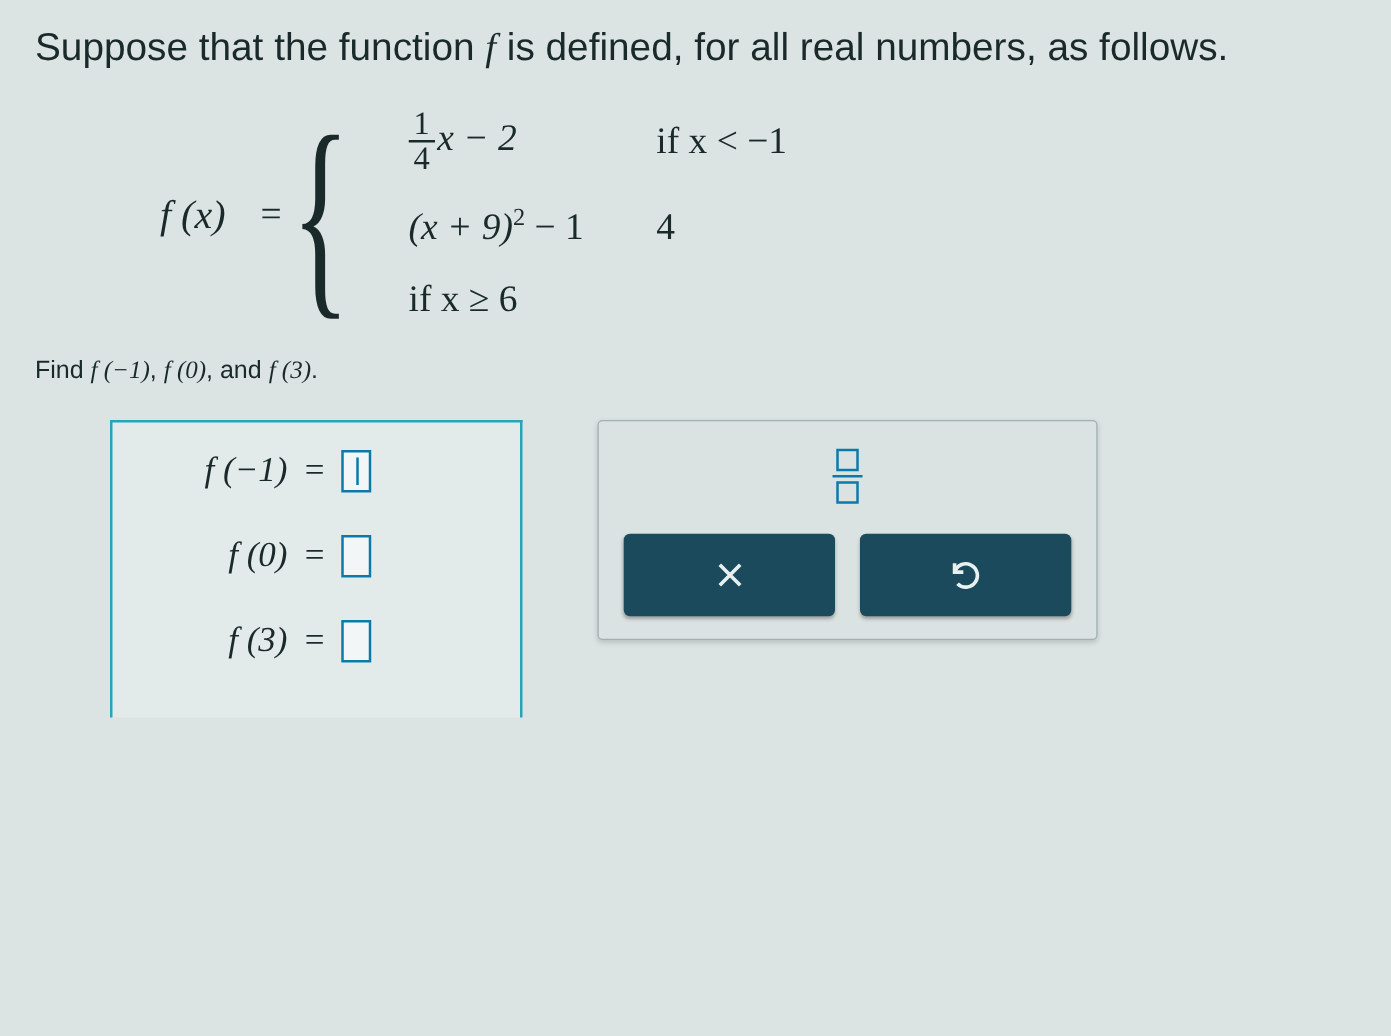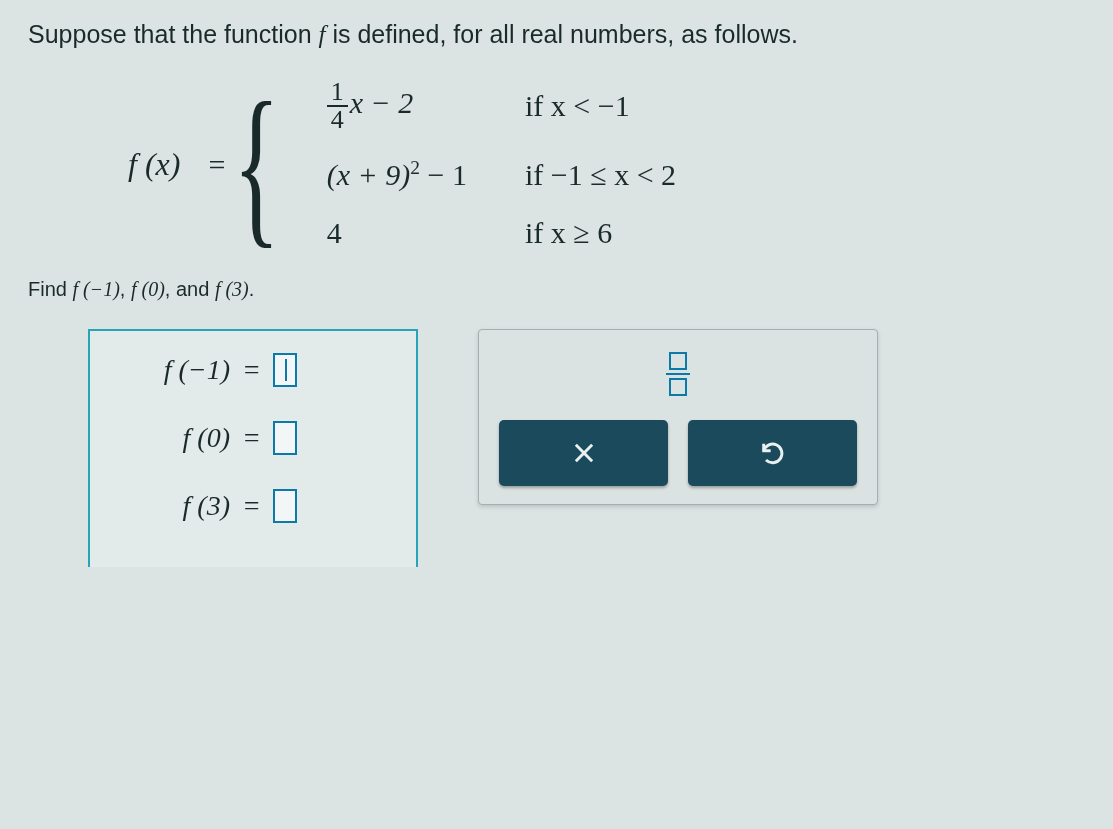--- a/index.html
+++ b/index.html
@@ -7,21 +7,21 @@
     margin: 0;
     padding: 20px 28px;
     width: 1113px;
     height: 829px;
     background: #dce4e3;
     font-family: Georgia, 'Times New Roman', serif;
     color: #1a2a2a;
     overflow: hidden;
   }
   .intro {
-    font-size: 25px;
+    font-size: 31px;
     font-family: Verdana, Arial, sans-serif;
     color: #1a2a2a;
     margin-bottom: 30px;
   }
   .intro .fitalic { font-family: Georgia, serif; font-style: italic; }
   .piecewise {
     display: flex;
     align-items: center;
     margin-left: 100px;
     margin-bottom: 28px;
@@ -163,21 +163,20 @@
       <span class="frac">
         <span class="num">1</span>
         <span class="den">4</span>
       </span><span class="xit">x − 2</span>
     </div>
     <div class="cond"><span>if x &lt; −1</span></div>
 
     <div class="expr">
       <span class="xit">(x + 9)</span><span class="sup">2</span><span> − 1</span>
     </div>
-    <div class="cond"><span>if −1 ≤ x &lt; 2</span></div>
 
     <div class="expr">4</div>
     <div class="cond"><span>if x ≥ 6</span></div>
   </div>
 </div>
 
 <div class="find">
   <span>Find </span><span class="m">f (−1)</span><span>, </span><span class="m">f (0)</span><span>, and </span><span class="m">f (3)</span><span>.</span>
 </div>
 

